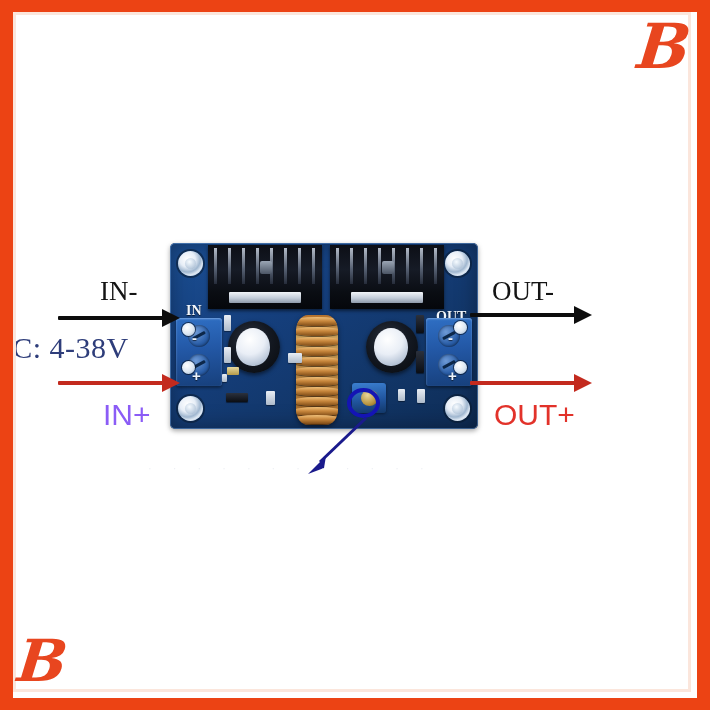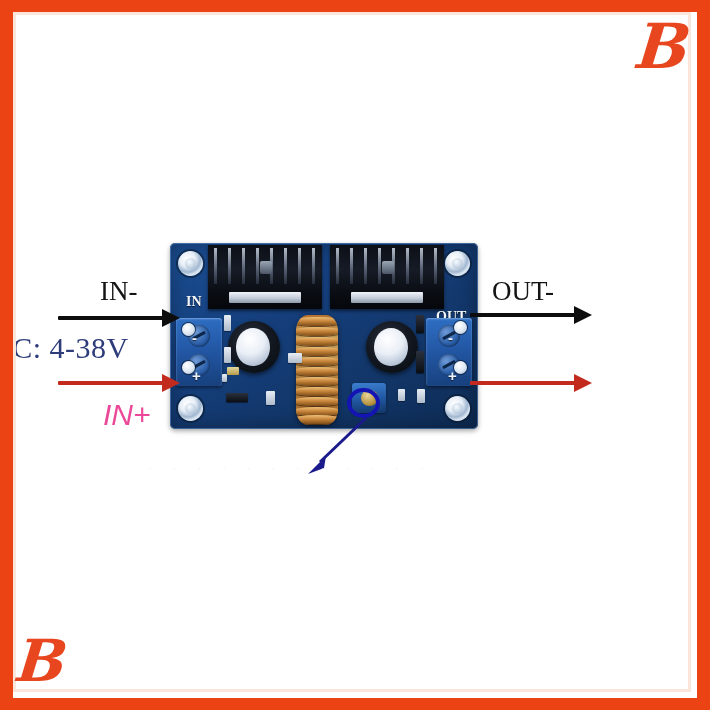--- a/index.html
+++ b/index.html
@@ -28,21 +28,21 @@
   .lbl{position:absolute;white-space:nowrap;line-height:1;}
   .serif{font-family:"Liberation Serif",serif;}
   .sans {font-family:"Liberation Sans",sans-serif;}
 
   #lbl-in-minus {left:100px; top:278px; font-size:27px; color:#141414;}
   #lbl-out-minus{left:492px; top:278px; font-size:27px; color:#141414;}
   #lbl-dc-in    {left:-10px; top:333px; font-size:30px; color:#2e3d7a;
                  font-weight:400;letter-spacing:.5px;}
   #lbl-dc-out   {left:494px; top:335px; font-size:28px; color:#e2322a;
                  font-weight:400;letter-spacing:-.2px;}
-  #lbl-in-plus  {left:103px; top:400px; font-size:30px; color:#ec4899;font-style:italic;}
+  #lbl-in-plus  {left:103px; top:400px; font-size:30px; color:#8b5cf6;}
   #lbl-out-plus {left:494px; top:400px; font-size:30px; color:#e2322a;}
 
   
   .arrow{position:absolute;height:0;}
   .arrow .shaft{position:absolute;left:0;top:0;height:4px;border-radius:1px;}
   .arrow .head{position:absolute;top:-7px;width:0;height:0;
                border-top:9px solid transparent;border-bottom:9px solid transparent;}
   .blk .shaft{background:#0d0d0d;} .blk .head{border-left:18px solid #0d0d0d;}
   .red .shaft{background:#c32a1e;} .red .head{border-left:18px solid #c32a1e;}
 
@@ -85,21 +85,21 @@
        background:linear-gradient(180deg,#cfd8e6,#5f6a7d 60%,#2a3140);opacity:.85;}
   .chip-tab{position:absolute;bottom:6px;left:18%;width:64%;height:11px;
             background:linear-gradient(180deg,#f2f5f9,#c3ccd9 55%,#8e9aaa);
             border-radius:1px;}
   .chip-screw{position:absolute;top:16px;left:46%;width:12px;height:13px;
             border-radius:2px;background:linear-gradient(180deg,#9aa5b4,#4c5666);}
 
   
   .silk{position:absolute;color:#f2f6fb;font-family:"Liberation Serif",serif;
         font-weight:700;font-size:14px;text-shadow:0 1px 1px rgba(0,0,0,.7);}
-  #silk-in {left:16px; top:51px;font-family:Liberation Serif, serif;}
+  #silk-in {left:16px; top:60px;font-family:Liberation Serif, serif;}
   #silk-out{left:266px;top:66px;}
   .silk-sign{position:absolute;color:#eef4fb;font-size:15px;font-weight:700;
         font-family:"Liberation Sans",sans-serif;text-shadow:0 1px 1px rgba(0,0,0,.6);}
   #sign-in-minus {left:22px; top:86px;}
   #sign-in-plus  {left:22px; top:124px;}
   #sign-out-minus{left:278px;top:86px;}
   #sign-out-plus{left:278px;top:124px;}
 
   
   .pad{position:absolute;width:13px;height:13px;border-radius:50%;
@@ -273,20 +273,21 @@
   <div id="pot-circle"></div>
   <svg id="pot-arrow" viewBox="0 0 70 62">
     <line x1="66" y1="4" x2="20" y2="48" stroke="#1a1a8c" stroke-width="3"></line>
     <polygon points="8,60 26,42 24,54" fill="#1a1a8c"></polygon>
   </svg>
 
   <div class="lbl serif" id="lbl-in-minus">IN-</div>
   <div class="lbl serif" id="lbl-out-minus">OUT-</div>
   <div class="lbl serif" id="lbl-dc-in">DC: 4-38V</div>
   <div class="lbl sans" id="lbl-in-plus">IN+</div>
+  <div class="lbl sans" id="lbl-out-plus">OUT+</div>
 
   <div id="ghost">· · ·   · · · ·    · · ·   · ·</div>
 
   <div class="frame-inner"></div>
   <div class="frame-bar" id="frame-top"></div>
   <div class="frame-bar" id="frame-bottom"></div>
   <div class="frame-bar" id="frame-left"></div>
   <div class="frame-bar" id="frame-right"></div>
 
   <div class="wm" id="wm-top">B</div>

